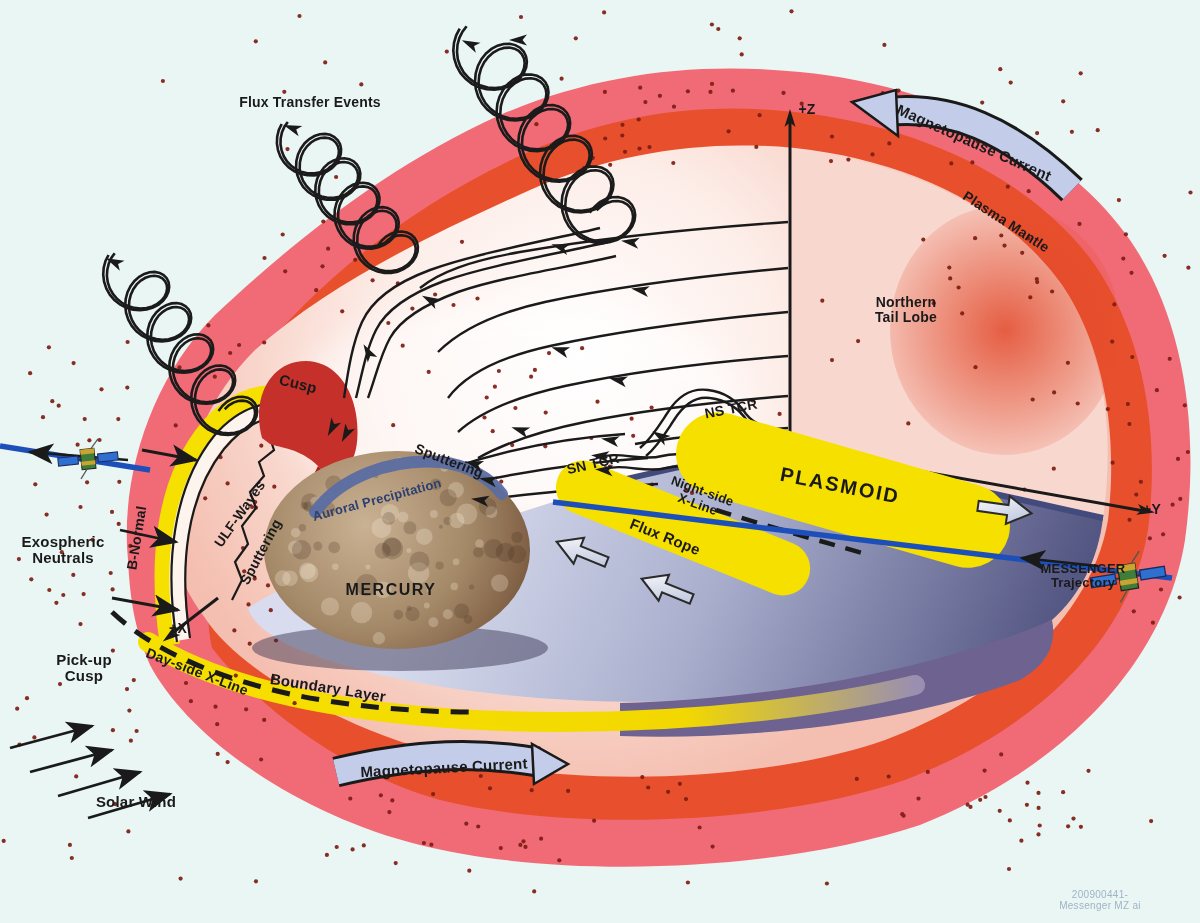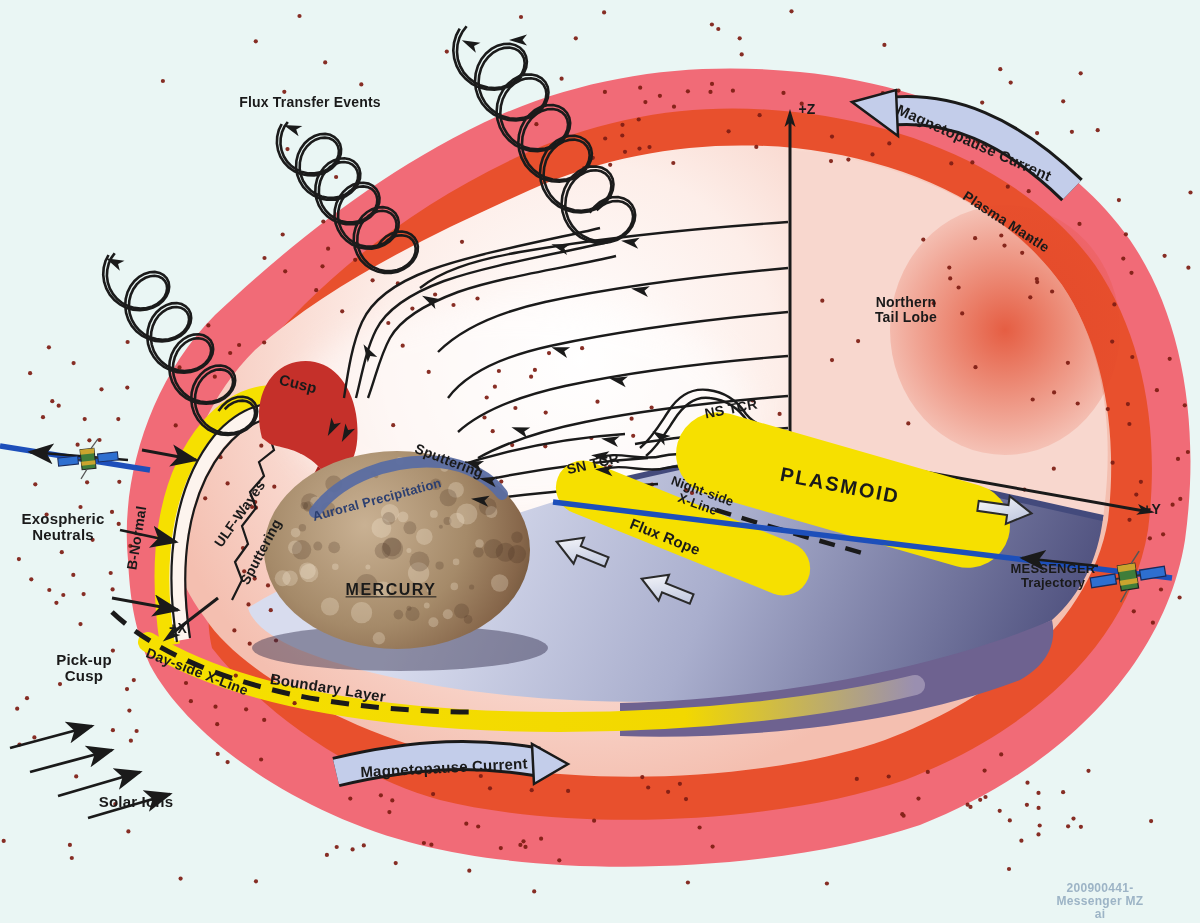--- a/index.html
+++ b/index.html
@@ -4,23 +4,23 @@
 <style>
   html,body{margin:0;padding:0;background:#ffffff;}
   #stage{position:relative;width:1200px;height:923px;overflow:hidden;
          background:#eaf6f4;font-family:"Liberation Sans",sans-serif;}
   #art{position:absolute;left:0;top:0;}
   .lbl{position:absolute;transform:translate(-50%,-50%);color:#1a1a1a;
        font-weight:bold;font-size:14px;text-align:center;line-height:1.08;
        white-space:pre-line;pointer-events:none;letter-spacing:.2px;}
   .sz15{font-size:15px;} .sz13{font-size:13px;}
   .plasmoid{font-size:20px;letter-spacing:2px;}
-  .mercury{font-size:16px;letter-spacing:1.5px;text-decoration:underline;}
+  .mercury{font-size:16px;letter-spacing:1.5px;}
   .auroral{color:#2c3f70;font-size:13px;}
-  .credit{font-weight:bold;font-size:12px;color:#9db4c6;letter-spacing:.3px;}
+  .credit{font-weight:normal;font-size:10px;color:#9db4c6;letter-spacing:.3px;}
 </style>
 </head>
 <body>
 
 <div id="stage">
 <svg id="art" width="1200" height="923" viewBox="0 0 1200 923">
   <defs>
     <radialGradient id="tailGrad" gradientUnits="userSpaceOnUse" cx="580" cy="360" r="440">
       <stop offset="0" stop-color="#ffffff"></stop>
           <stop offset="0.45" stop-color="#fdeee9"></stop>
@@ -665,36 +665,36 @@
 
 <div class="lbl" style="left:310px;top:103px">Flux Transfer Events</div>
 <div class="lbl sz15" style="left:974px;top:143px;transform:translate(-50%,-50%) rotate(24deg)">Magnetopause Current</div>
 <div class="lbl" style="left:1006px;top:222px;transform:translate(-50%,-50%) rotate(33deg)">Plasma Mantle</div>
 <div class="lbl" style="left:906px;top:310px">Northern
 Tail Lobe</div>
 <div class="lbl sz15" style="left:298px;top:384px;transform:translate(-50%,-50%) rotate(14deg)">Cusp</div>
 <div class="lbl" style="left:261px;top:552px;transform:translate(-50%,-50%) rotate(-62deg)">Sputtering</div>
 <div class="lbl" style="left:240px;top:514px;transform:translate(-50%,-50%) rotate(-55deg)">ULF-Waves</div>
 <div class="lbl" style="left:137px;top:538px;transform:translate(-50%,-50%) rotate(-81deg)">B-Normal</div>
-<div class="lbl sz15" style="left:63px;top:527px">Exospheric
+<div class="lbl sz15" style="left:63px;top:550px">Exospheric
 Neutrals</div>
 <div class="lbl sz15" style="left:84px;top:668px">Pick-up
 Cusp</div>
-<div class="lbl sz15" style="left:136px;top:802px">Solar Ions</div>
+<div class="lbl sz15" style="left:136px;top:802px">Solar Wind</div>
 <div class="lbl" style="left:197px;top:672px;transform:translate(-50%,-50%) rotate(21deg)">Day-side X-Line</div>
 <div class="lbl sz15" style="left:328px;top:688px;transform:translate(-50%,-50%) rotate(9deg)">Boundary Layer</div>
 <div class="lbl sz15" style="left:444px;top:768px;transform:translate(-50%,-50%) rotate(-3deg)">Magnetopause Current</div>
 <div class="lbl mercury" style="left:391px;top:590px">MERCURY</div>
 <div class="lbl auroral" style="left:377px;top:500px;transform:translate(-50%,-50%) rotate(-15deg)">Auroral Precipitation</div>
 <div class="lbl" style="left:449px;top:461px;transform:translate(-50%,-50%) rotate(21deg)">Sputtering</div>
 <div class="lbl" style="left:731px;top:409px;transform:translate(-50%,-50%) rotate(-11deg)">NS TCR</div>
 <div class="lbl" style="left:593px;top:464px;transform:translate(-50%,-50%) rotate(-13deg)">SN TCR</div>
 <div class="lbl plasmoid" style="left:840px;top:486px;transform:translate(-50%,-50%) rotate(11deg)">PLASMOID</div>
 <div class="lbl sz13" style="left:700px;top:498px;transform:translate(-50%,-50%) rotate(20deg)">Night-side
 X-Line</div>
 <div class="lbl sz15" style="left:665px;top:537px;transform:translate(-50%,-50%) rotate(22deg)">Flux Rope</div>
-<div class="lbl sz13" style="left:1053px;top:576px">MESSENGER
+<div class="lbl sz13" style="left:1083px;top:576px">MESSENGER
 Trajectory</div>
 <div class="lbl" style="left:807px;top:110px">+Z</div>
 <div class="lbl" style="left:1152px;top:510px">+Y</div>
 <div class="lbl" style="left:178px;top:629px">+X</div>
 <div class="lbl credit" style="left:1100px;top:901px">200900441-Messenger MZ ai</div>
 </div>
 
 </body></html>

